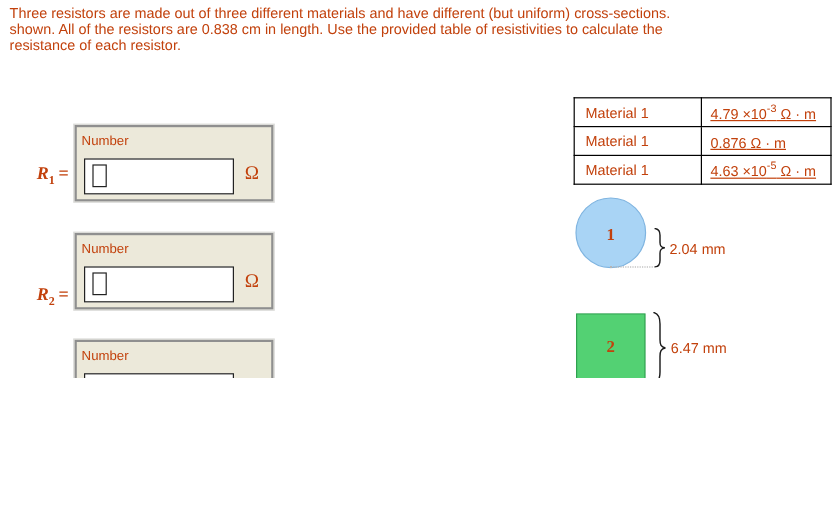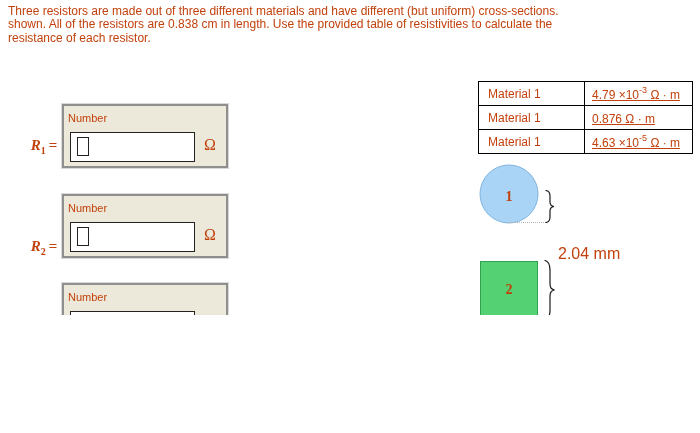--- a/index.html
+++ b/index.html
@@ -39,21 +39,21 @@
 
   .unit { position:absolute; left:204px; font-family:"Liberation Serif", serif; font-size:16px; }
   .u1 { top:136px; } .u2 { top:226px; } .u3 { top:315px; }
 
   
   .abs { position:absolute; }
   .shape-num {
     position:absolute; width:26px; text-align:center;
     font-family:"Liberation Serif", serif; font-weight:bold; font-size:14px; line-height:14px;
   }
-  .dim { position:absolute; font-size:16px; line-height:13px; white-space:nowrap;margin-top:45px; }
+  .dim { position:absolute; font-size:12px; line-height:13px; white-space:nowrap; }
   .dotline { position:absolute; border-top:1px dotted #b5b5b5; height:0; }
 </style>
 </head>
 <body>
 
 <div class="screen">
 
   <div class="problem">
     <div>Three resistors are made out of three different materials and have different (but uniform) cross-sections.</div>
     <div>shown. All of the resistors are 0.838 cm in length. Use the provided table of resistivities to calculate the</div>

